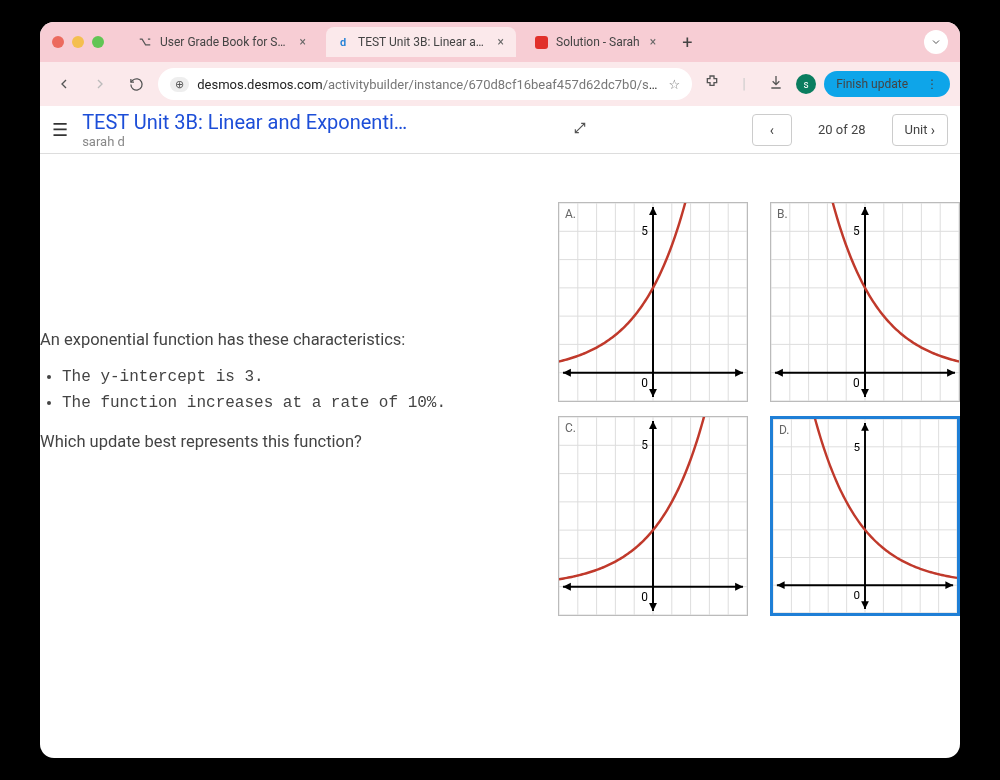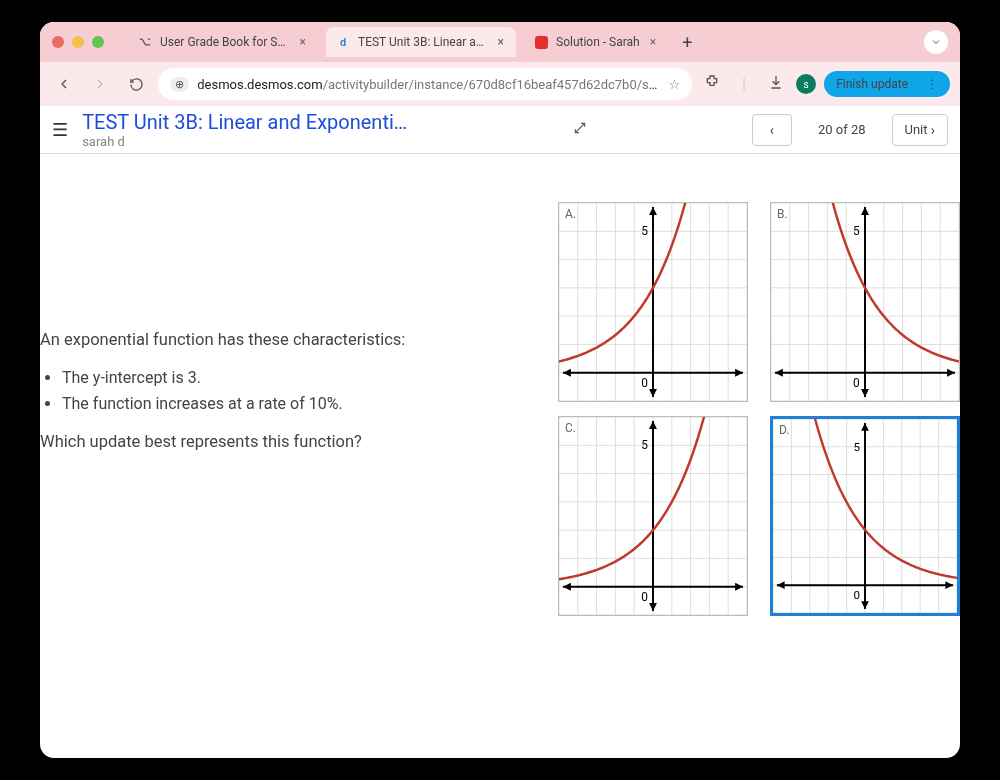--- a/index.html
+++ b/index.html
@@ -129,21 +129,21 @@
   
   .content {
     padding: 12px 0 0 0;
     display: flex;
     flex-direction: row;
     align-items: center;
     overflow: hidden;
   }
   .prompt { width: 630px; font-size: 16.5px; color: #444; line-height: 1.35; }
   .prompt ul { margin: 16px 0 16px 22px; }
-  .prompt li { margin-bottom: 4px; font-size: 16px; }
+  .prompt li { margin-bottom: 4px; font-size: 16px; font-family: Liberation Mono, monospace; }
   .q2 { margin-top: 8px; }
 
   .grid {
     margin-top: 36px;
     display: grid;
     grid-template-columns: 190px 190px;
     grid-template-rows: 200px 200px;
     gap: 14px 22px;
   }
   .choice {

